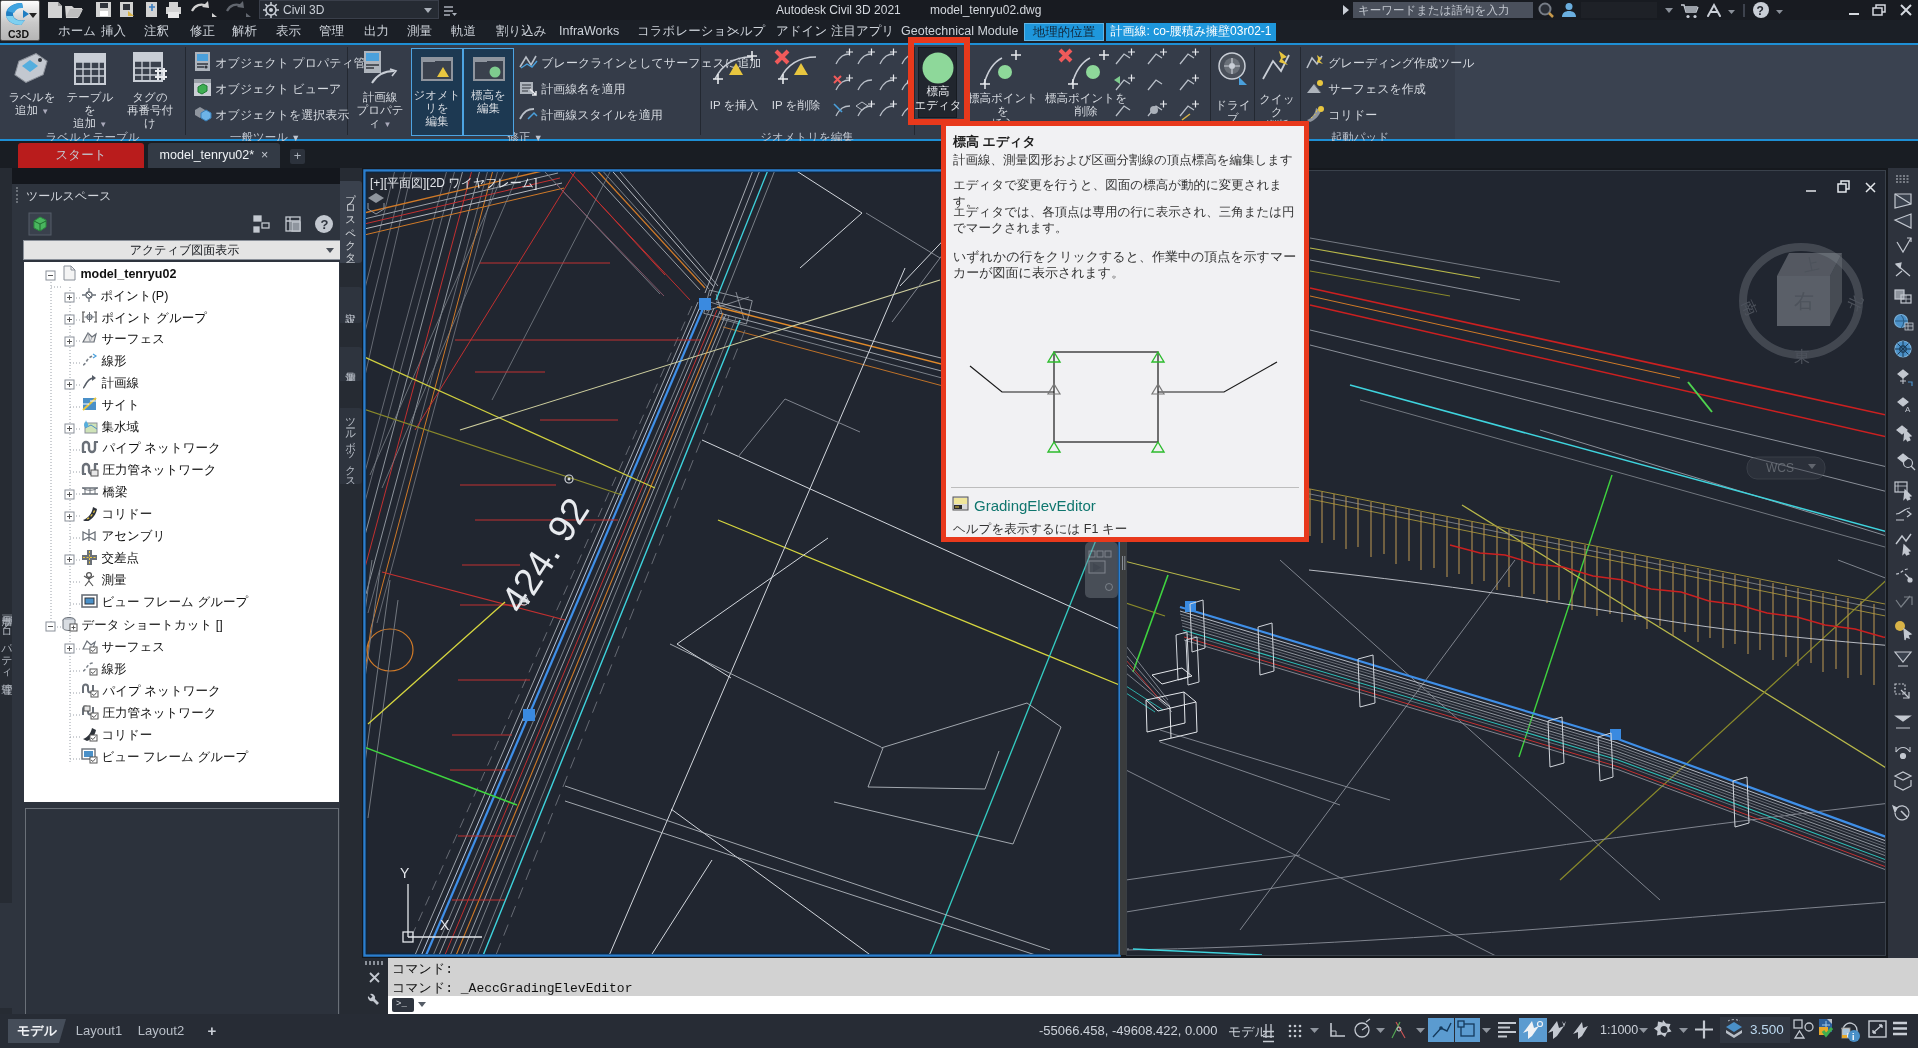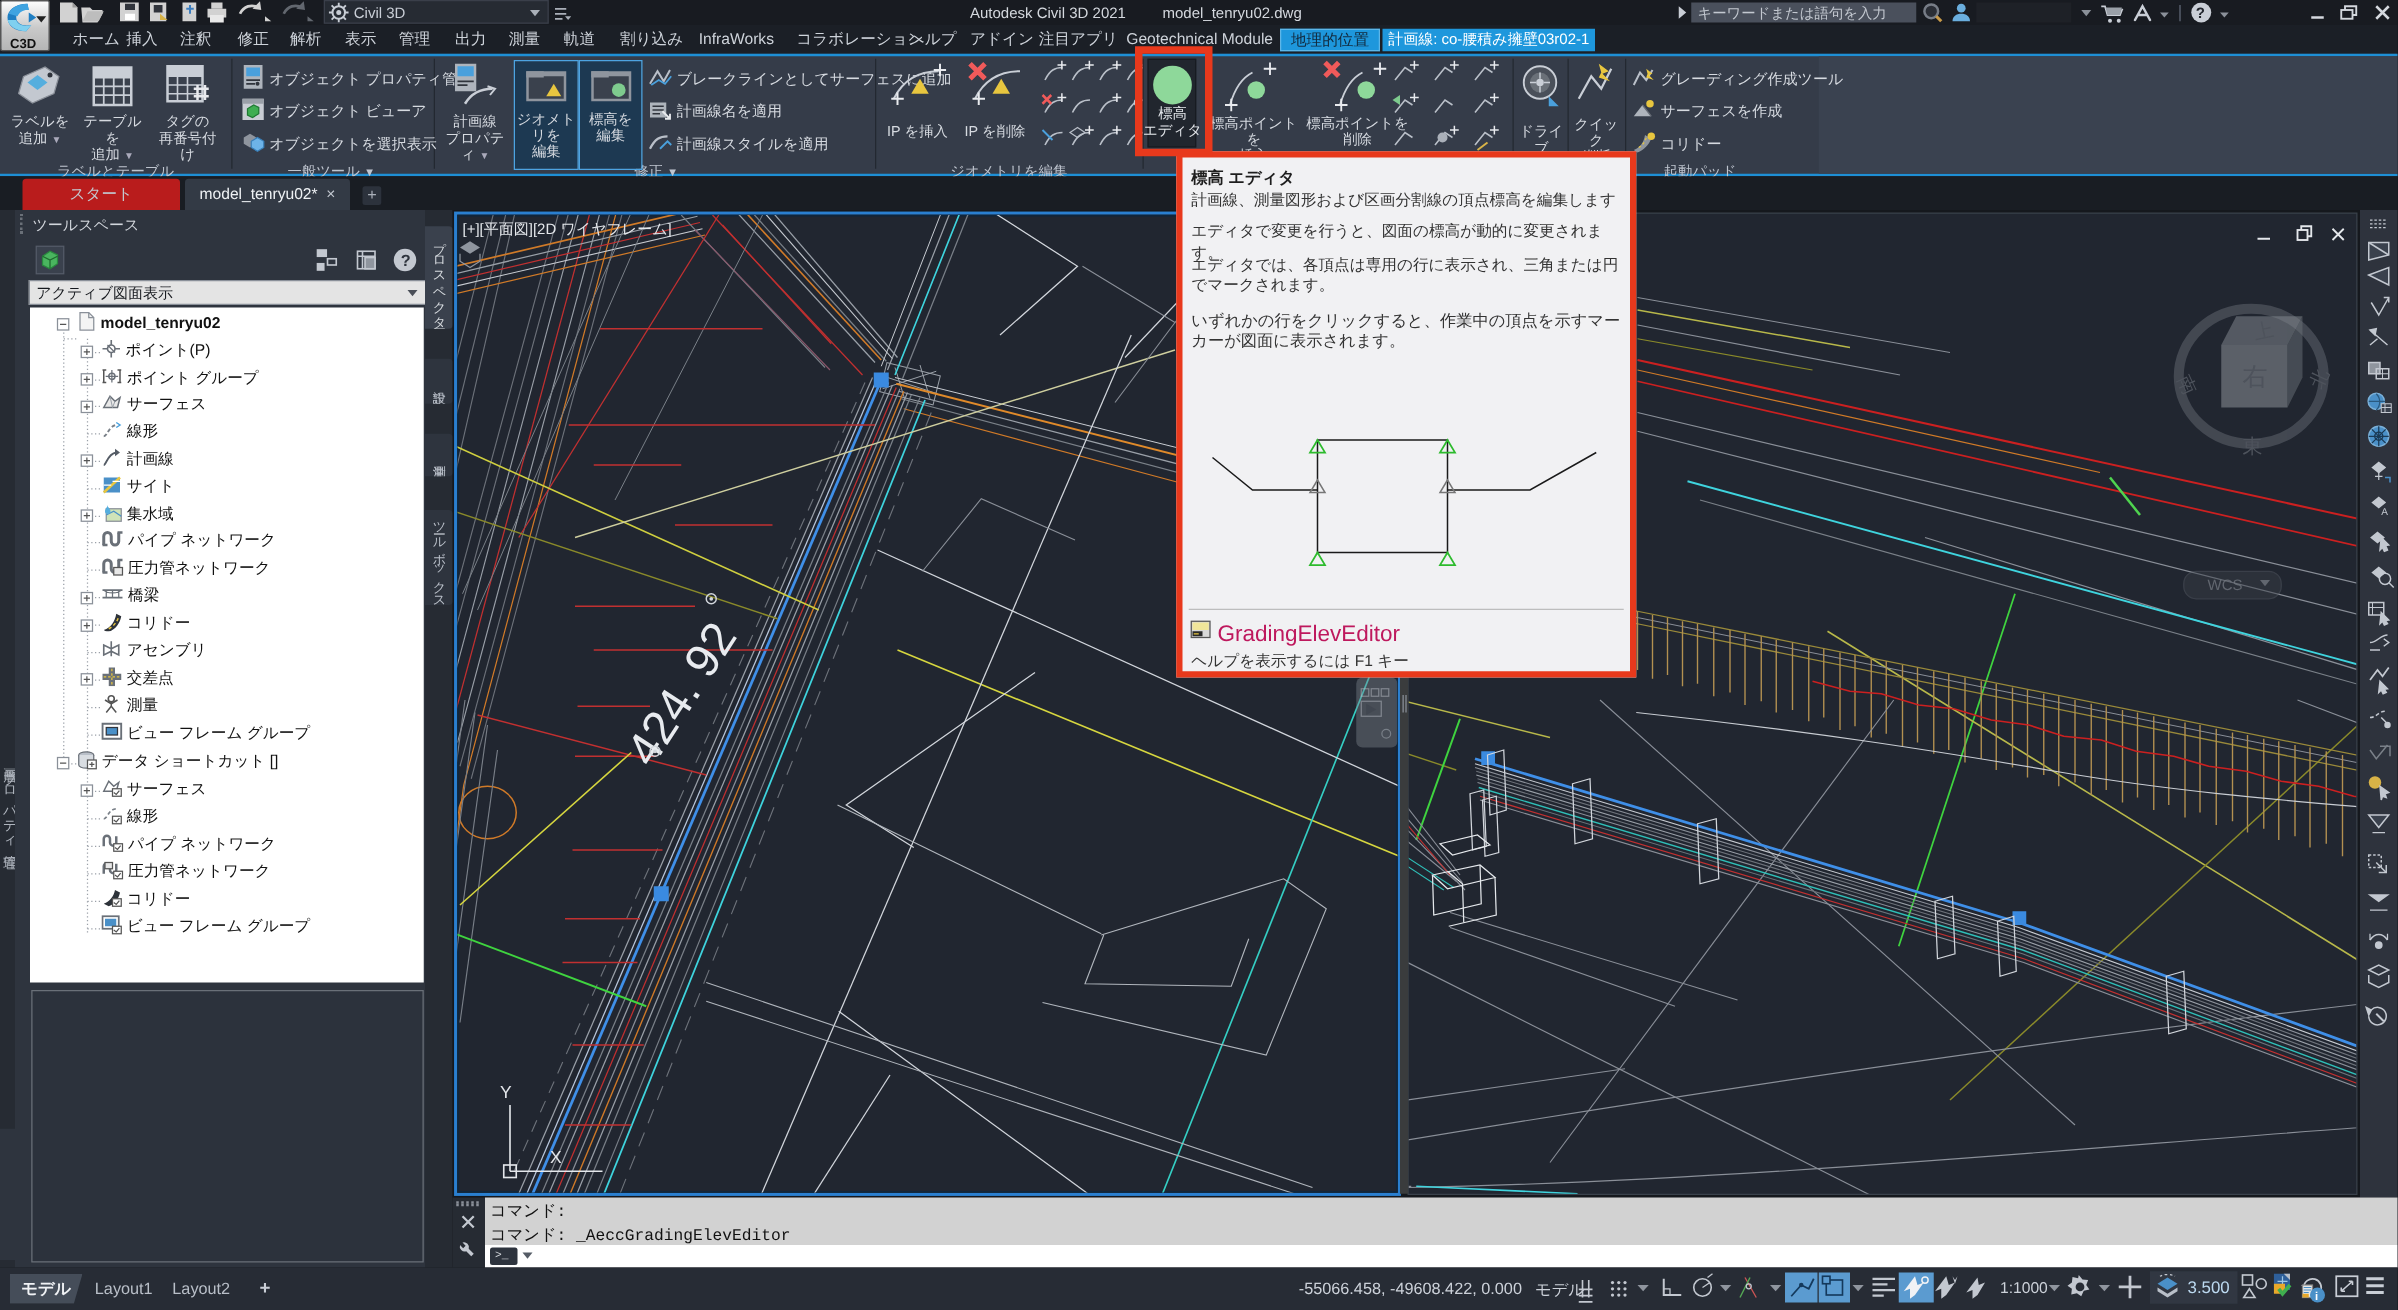--- a/index.html
+++ b/index.html
@@ -19,21 +19,21 @@
 .bigbtn{top:4px;width:56px;color:#d6dae0;font-size:11.5px;text-align:center;}
 .bigbtn .tx{line-height:13px;margin-top:0;}
 .rowbtn{height:24px;color:#d6dae0;font-size:12px;line-height:24px;white-space:nowrap;}
 .hl{background:#1d3952;outline:1.5px solid #4da4e2;}
 
 #docbar{left:0;top:141px;width:1918px;height:27px;background:#191d23;}
 .dtab{top:2px;height:25px;font-size:12.5px;line-height:24px;text-align:center;border-radius:3px 3px 0 0;}
 
 #leftstrip{left:0;top:168px;width:12px;height:846px;background:#262b33;}
 #lefttext{left:-2px;top:438px;width:16px;color:#aeb4bd;font-size:11px;writing-mode:vertical-rl;letter-spacing:1px;}
-#toolspace{left:12px;top:168px;width:328px;height:846px;background:#2e343e;}
+#toolspace{left:12px;top:184px;width:328px;height:846px;background:#2e343e;text-align:center;}
 #vtabs{left:340px;top:168px;width:22px;height:846px;background:#262b33;}
 .vtab{left:0px;width:22px;background:#2e343e;color:#b9bfc8;font-size:10.5px;writing-mode:vertical-rl;text-align:center;border-radius:0 3px 3px 0;overflow:hidden;}
 #navbar{left:1888px;top:168px;width:30px;height:790px;background:#2e333d;}
 #cmdicons{left:362px;top:958px;width:26px;height:56px;background:#262b33;}
 #cmdhist{left:388px;top:958px;width:1530px;height:38px;background:#d2d2d2;color:#111;font-size:13px;font-family:"Liberation Mono",monospace;}
 #cmdinput{left:388px;top:996px;width:1530px;height:18px;background:#ffffff;}
 #statusbar{left:0;top:1014px;width:1918px;height:34px;background:#272c35;}
 
 #treebox{left:12px;top:78px;width:315px;height:540px;background:#ffffff;overflow:hidden;}
 .trow{position:absolute;left:0;height:22px;font-size:12.5px;color:#111;white-space:nowrap;}
@@ -1032,17 +1032,17 @@
         <path d="M98 58l-6 10h12zM202 58l-6 10h12z"></path>
       </g>
     </svg>
     <div class="abs" style="left:5px;top:361px;width:348px;height:1px;background:#bdbdbd"></div>
     <svg class="abs" style="left:6px;top:370px" width="17" height="16" viewBox="0 0 17 16">
         <rect x="1" y="1" width="15" height="13" fill="#d8d8d8" stroke="#555"></rect>
         <rect x="2" y="2" width="13" height="6" fill="#f0e69a"></rect>
         <rect x="2" y="9" width="8" height="4" fill="#2a2a2a"></rect>
         <path d="M3 11h4" stroke="#e8c63f" stroke-width="1"></path>
       </svg>
-    <div class="abs" style="left:28px;top:371px;font-size:18px;color:#be185d">GradingElevEditor</div>
+    <div class="abs" style="left:28px;top:371px;font-size:15px;color:#0f766e">GradingElevEditor</div>
     <div class="abs" style="left:7px;top:395px;font-size:12.5px;color:#333">ヘルプを表示するには F1 キー</div>
   </div>
   <div class="abs" id="redbox"></div>
 </div>
 
 </body></html>

